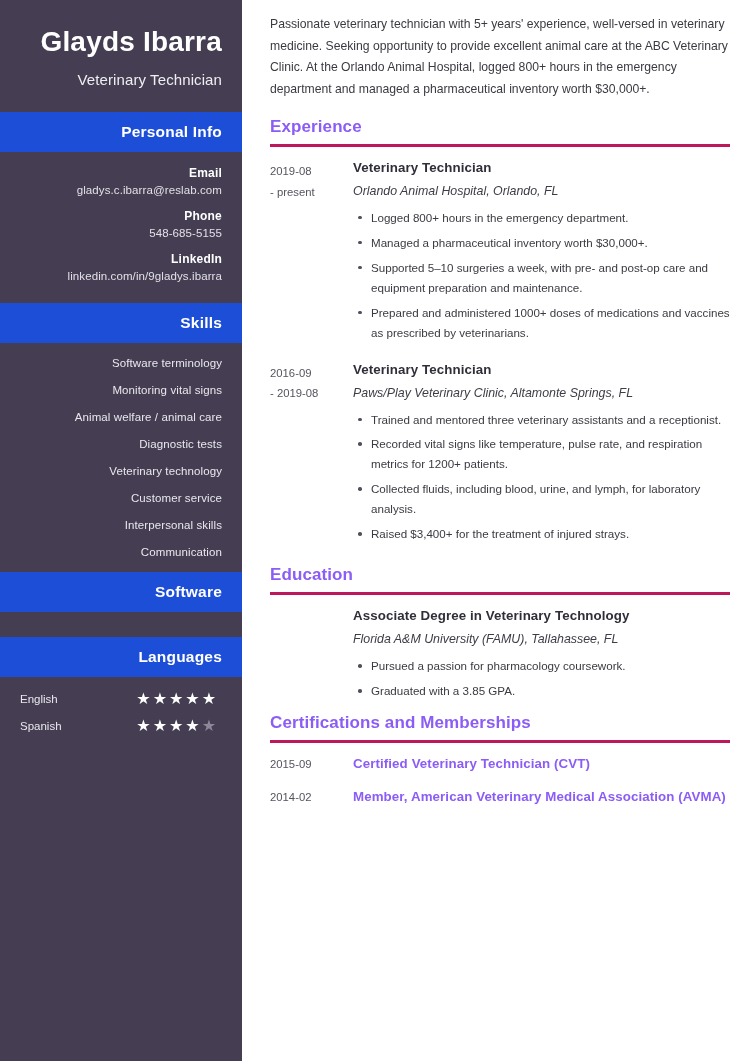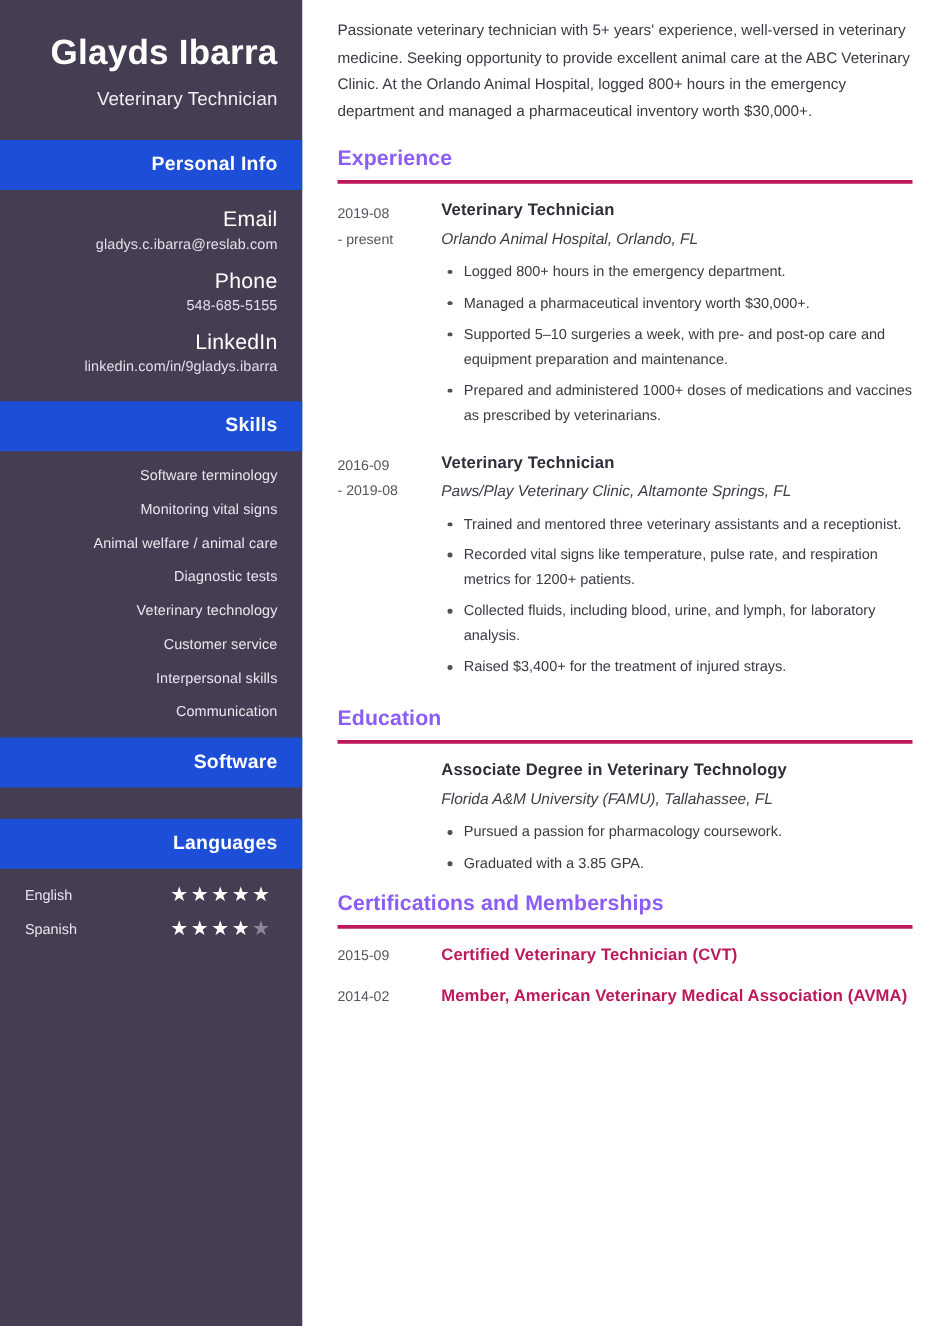--- a/index.html
+++ b/index.html
@@ -64,22 +64,22 @@
   }
   .side-section-body.empty-body {
     padding: 0;
     height: 25px;
   }
 
   .contact-item {
     margin-bottom: 13px;
   }
   .contact-label {
-    font-size: 17px;
-    font-weight: normal;
+    font-size: 12px;
+    font-weight: bold;
     color: #ffffff;
     margin-bottom: 4px;
     letter-spacing: 0.2px;
     padding-left: 16px;
   }
   .contact-value {
     font-size: 11.5px;
     color: #e2e0e8;
     word-break: break-word;
     letter-spacing: 0.1px;
@@ -197,21 +197,21 @@
     margin-bottom: 18px;
   }
   .cert-date {
     flex: 0 0 83px;
     font-size: 11.3px;
     color: #54545e;
   }
   .cert-name {
     font-size: 13.3px;
     font-weight: bold;
-    color: #be185d;
+    color: #8b5cf6;
     letter-spacing: 0.1px;
   }
 
   .gap-sm { height: 7px; }
   .edu-entry .entry-date { flex: 0 0 83px; }
 </style>
 </head>
 <body>
 
 <div class="page">

